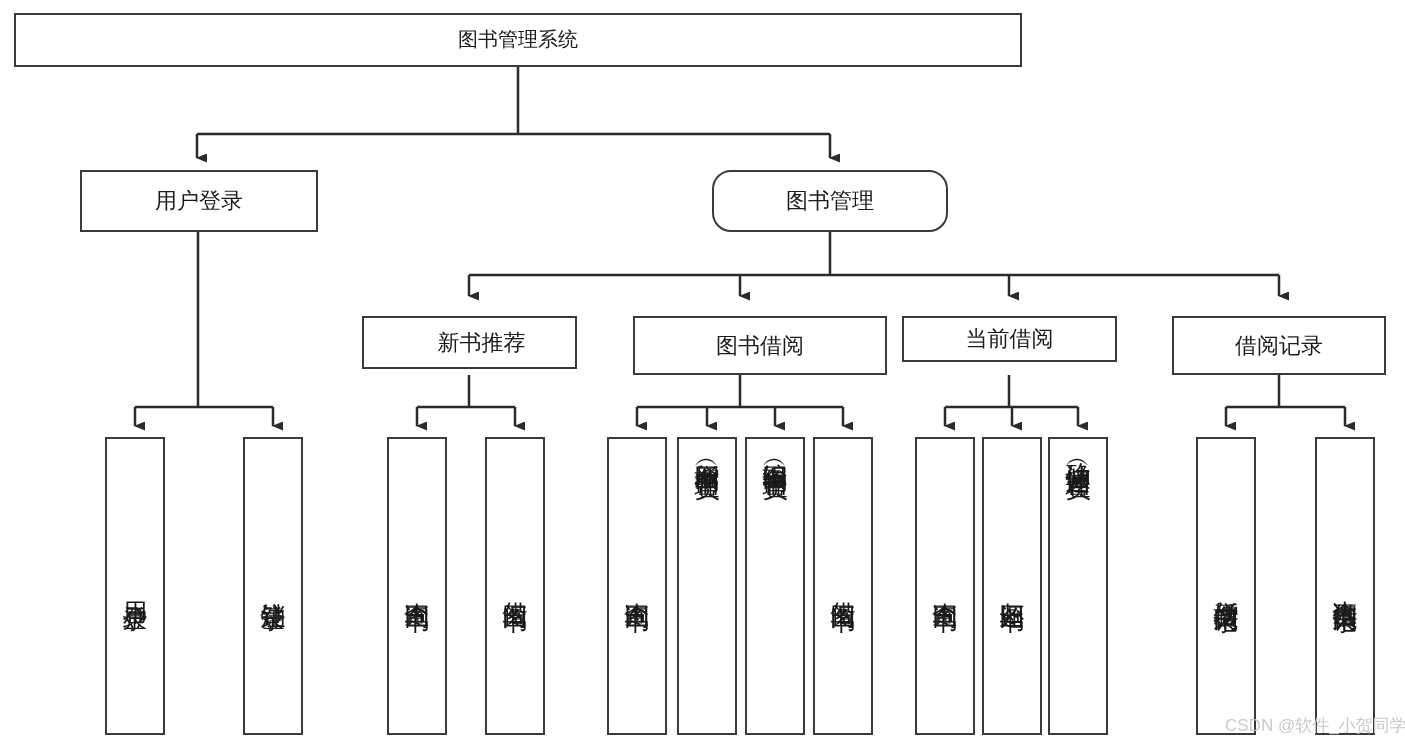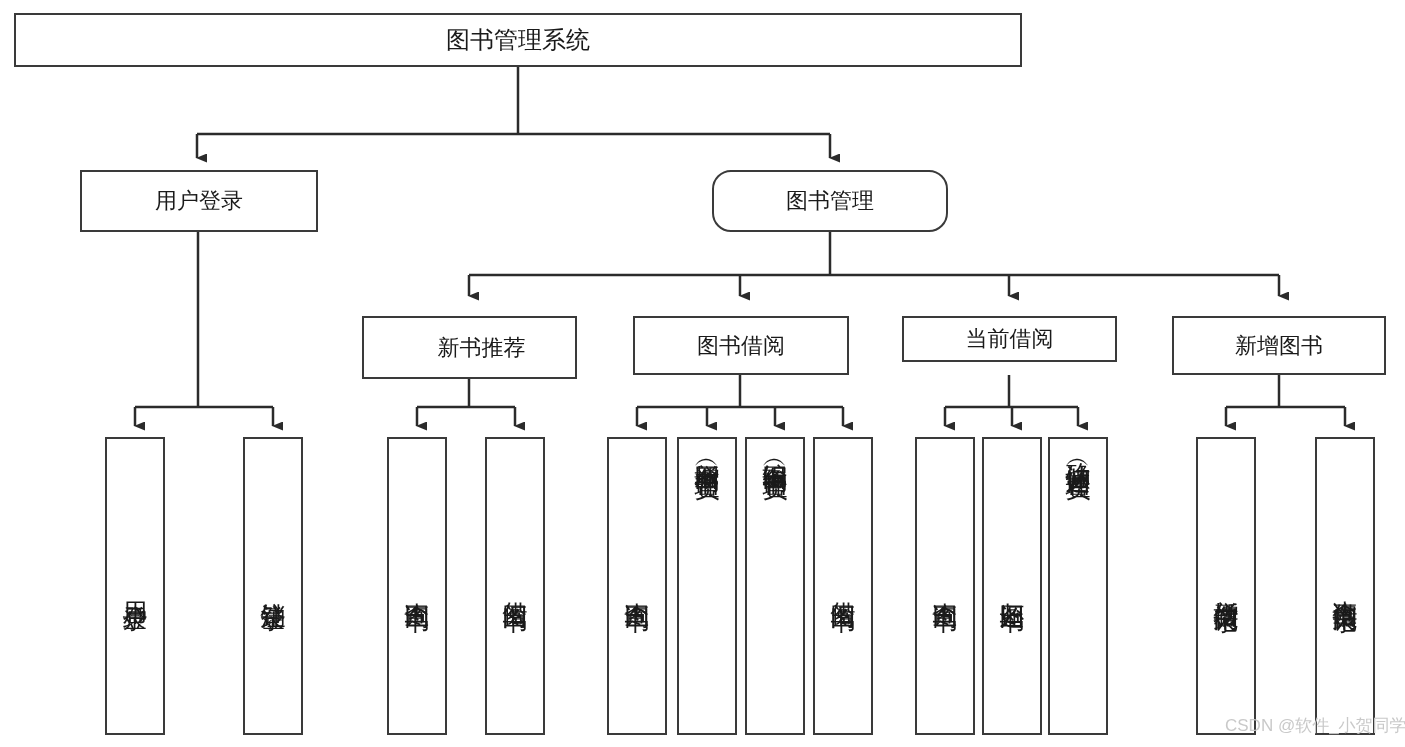--- a/index.html
+++ b/index.html
@@ -39,21 +39,21 @@
     justify-content: center;
     overflow: hidden;
   }
   .node-label {
     color: #1a1a1a;
     text-align: center;
     line-height: 1.18;
     white-space: pre;
   }
   .node-root .node-label {
-    font-size: 24px;
+    font-size: 20px;
   }
   .node-l1 .node-label,
   .node-l2 .node-label {
     font-size: 22px;
   }
   .node-leaf {
     align-items: flex-start;
     padding-top: 4px;
   }
   .node-leaf .node-label {
@@ -138,31 +138,31 @@
     <span class="node-label">图书管理系统</span>
   </div>
 
   <div class="node-box node-l1" style="left:80px; top:170px; width:238px; height:62px;">
     <span class="node-label">用户登录</span>
   </div>
   <div class="node-box node-l1" style="left:712px; top:170px; width:236px; height:62px;border-radius:19px;">
     <span class="node-label">图书管理</span>
   </div>
 
-  <div class="node-box node-l2" style="left:362px; top:316px; width:215px; height:63px;padding-left:24px;">
+  <div class="node-box node-l2" style="left:362px; top:316px; width:215px; height:53px;padding-left:24px;">
     <span class="node-label">新书推荐</span>
   </div>
-  <div class="node-box node-l2" style="left:633px; top:316px; width:216px; height:59px;">
+  <div class="node-box node-l2" style="left:633px; top:316px; width:254px; height:59px;">
     <span class="node-label">图书借阅</span>
   </div>
   <div class="node-box node-l2" style="left:902px; top:316px; width:215px; height:46px;">
     <span class="node-label">当前借阅</span>
   </div>
   <div class="node-box node-l2" style="left:1172px; top:316px; width:214px; height:59px;">
-    <span class="node-label">新增图书</span>
+    <span class="node-label">借阅记录</span>
   </div>
 
   <div class="node-box node-leaf leaf-center" style="left:105px; top:437px; width:60px; height:298px;">
     <span class="node-label">用户登录</span>
   </div>
   <div class="node-box node-leaf leaf-center" style="left:243px; top:437px; width:60px; height:298px;">
     <span class="node-label">注销登录</span>
   </div>
 
   <div class="node-box node-leaf leaf-center" style="left:387px; top:437px; width:60px; height:298px;">

